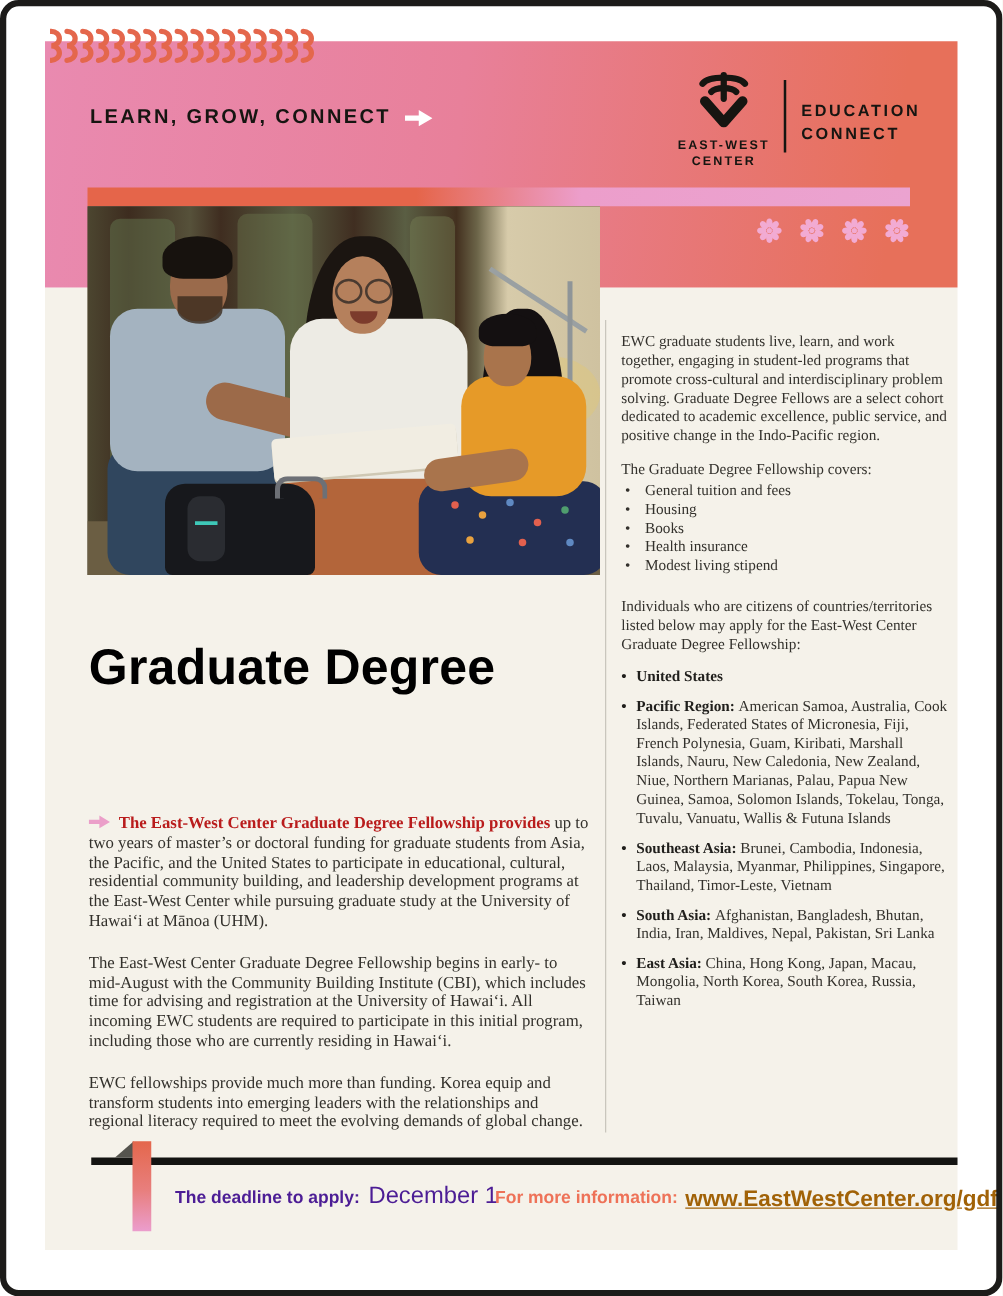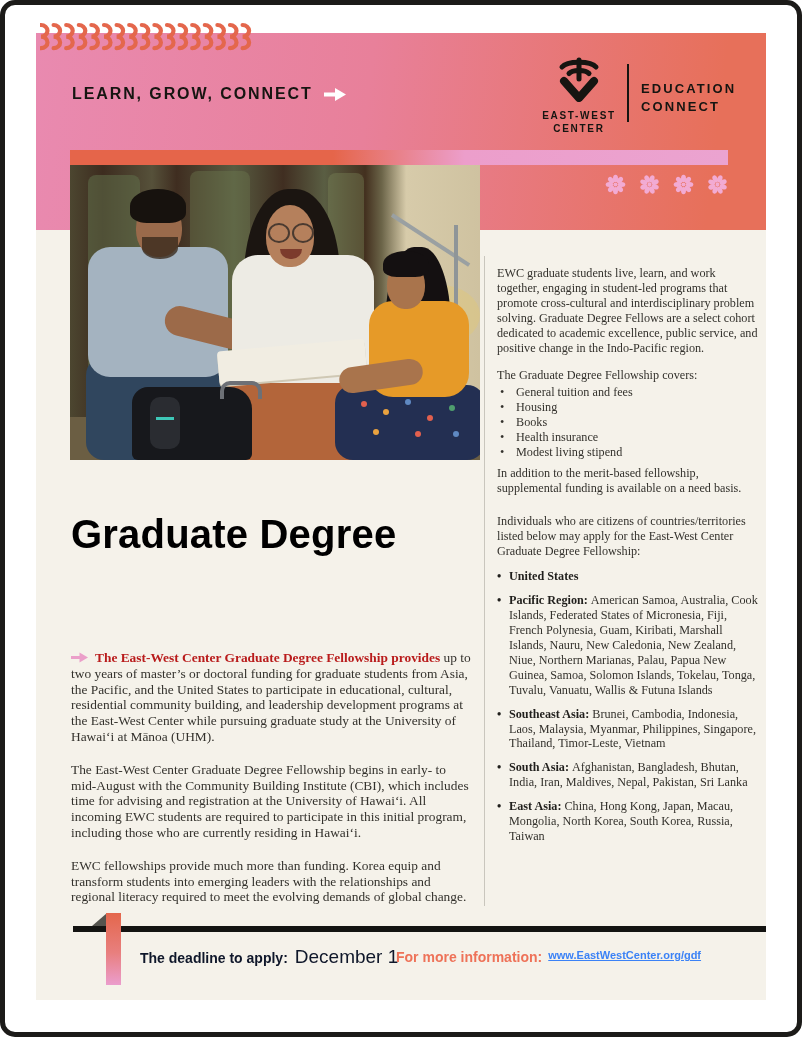--- a/index.html
+++ b/index.html
@@ -65,26 +65,26 @@
   .region{display:flex;margin-bottom:9px}
   .region .blt{width:12px;flex:0 0 12px;font-weight:700;color:#201f1c}
   .region b{color:#201f1c;margin-right:3px}
 
   
   .footer-rule{left:73px;top:926px;width:693px;height:6px;background:#141412;z-index:6}
   .footer-flag{left:92px;top:913px;width:0;height:0;z-index:7;
     border-bottom:13px solid #55544e;border-left:15px solid transparent}
   .footer-bar{left:106px;top:913px;width:15px;height:72px;z-index:8;
     background:linear-gradient(180deg,#e4674c 0%,#e87f7e 55%,#eb9dcd 100%)}
-  .deadline{left:140px;top:946px;z-index:7;display:flex;align-items:baseline;gap:7px;color:#0f172a}
+  .deadline{left:140px;top:946px;z-index:7;display:flex;align-items:baseline;gap:7px;color:#4c1d95}
   .deadline .lbl{font-size:14px;font-weight:700}
   .deadline .val{font-size:19px;font-weight:400}
   .moreinfo{left:396px;top:949px;z-index:7;display:flex;align-items:flex-start;gap:6px;color:#ee7258}
   .moreinfo .lbl{font-size:14px;font-weight:700}
-  .moreinfo a{color:#3b82f6;font-size:11px;font-weight:700;text-decoration:underline}
+  .moreinfo a{color:#a16207;font-size:18px;font-weight:700;text-decoration:underline}
 </style>
 </head>
 <body>
 
 <svg width="0" height="0" style="position:absolute">
   <defs>
     <g id="flw">
       <ellipse cx="10.5" cy="4.4" rx="2.5" ry="3.7"></ellipse>
       <ellipse cx="10.5" cy="16.6" rx="2.5" ry="3.7"></ellipse>
       <ellipse cx="4.4" cy="10.5" rx="3.7" ry="2.5"></ellipse>
@@ -252,21 +252,20 @@
     <li>
         <span class="blt">•</span>
         <span>Health insurance</span>
       </li>
     <li>
         <span class="blt">•</span>
         <span>Modest living stipend</span>
       </li>
   </ul>
 
-  <p class="supplemental">In addition to the merit-based fellowship, supplemental funding is available on a need basis.</p>
 
   <p class="intro">Individuals who are citizens of countries/territories listed below may apply for the East-West Center Graduate Degree Fellowship:</p>
 
   <div class="region">
       <span class="blt">•</span>
       <span><b>United States</b><span></span></span>
     </div>
   <div class="region">
       <span class="blt">•</span>
       <span><b>Pacific Region:</b><span>American Samoa, Australia, Cook Islands, Federated States of Micronesia, Fiji, French Polynesia, Guam, Kiribati, Marshall Islands, Nauru, New Caledonia, New Zealand, Niue, Northern Marianas, Palau, Papua New Guinea, Samoa, Solomon Islands, Tokelau, Tonga, Tuvalu, Vanuatu, Wallis &amp; Futuna Islands</span></span>

